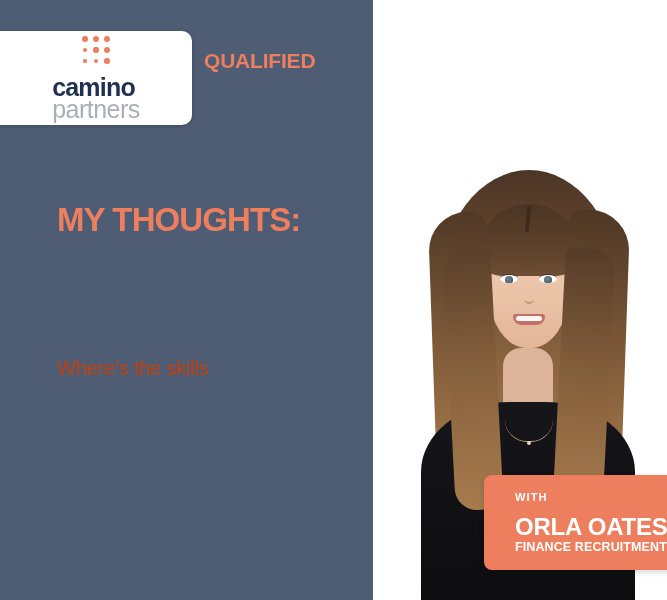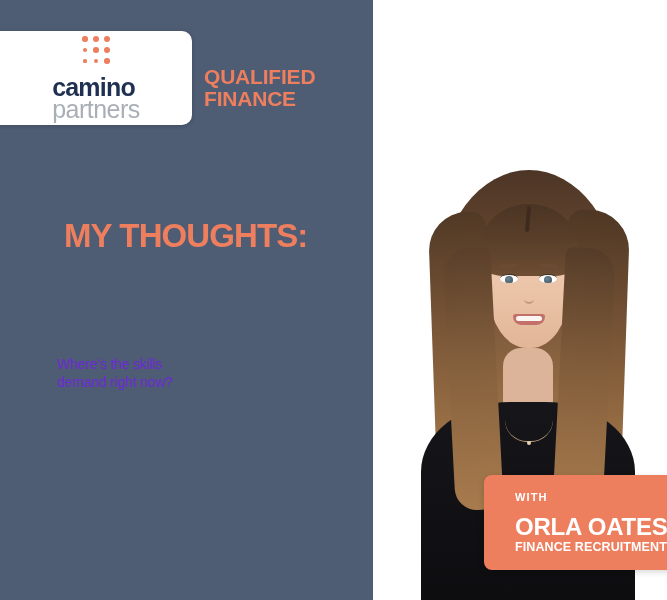--- a/index.html
+++ b/index.html
@@ -71,56 +71,55 @@
     font-weight:400;
     letter-spacing:-0.5px;
     color:#A9AFB6;
     display:block;
     margin-top:-3px;
   }
 
   
   .kicker{
     position:absolute;
-    left:204px; top:66px;
+    left:204px; top:50px;
     width:160px;
     color:#ED7F5F;
     font-size:21px;
     font-weight:700;
     line-height:1.04;
     letter-spacing:-0.2px;
     text-transform:uppercase;
   }
   .kicker span{ display:block; }
 
   
   .headline{
     position:absolute;
-    left:64px; top:203px;
+    left:57px; top:203px;
     width:320px;
-    margin-top:16px;
   }
   .headline .hl-line{
     display:block;
     font-size:33px;
     font-weight:700;
     line-height:1.03;
     letter-spacing:-0.9px;
     color:#ffffff;
     text-transform:uppercase;
   }
   .headline .hl-accent{ color:#ED7F5F; }
 
   
   .subtitle{
     position:absolute;
     left:57px; top:356px;
     width:300px;
-    color:#6d28d9;
-    font-size:14px;
+    color:#c2410c;
+    font-size:20px;
     font-weight:400;
     line-height:1.28;
     letter-spacing:-0.2px;
   }
   .subtitle span{ display:block; }
 
   
   .portrait-area{
     position:absolute;
     left:373px; top:0;
@@ -359,30 +358,28 @@
       </div>
       <div class="wordmark">
         <span class="wm-camino">camino</span>
         <span class="wm-partners">partners</span>
       </div>
     </div>
   </div>
 
   <div class="kicker">
     <span>QUALIFIED</span>
-    <span>FINANCE</span>
   </div>
 
   <div class="headline">
     <span class="hl-line hl-accent">MY THOUGHTS:</span>
   </div>
 
   <div class="subtitle">
     <span>Where’s the skills</span>
-    <span>demand right now?</span>
   </div>
 
   <div class="name-card">
     <div class="nc-with">WITH</div>
     <div class="nc-name">ORLA OATES</div>
     <div class="nc-role">FINANCE RECRUITMENT</div>
   </div>
 
 </div>
 

